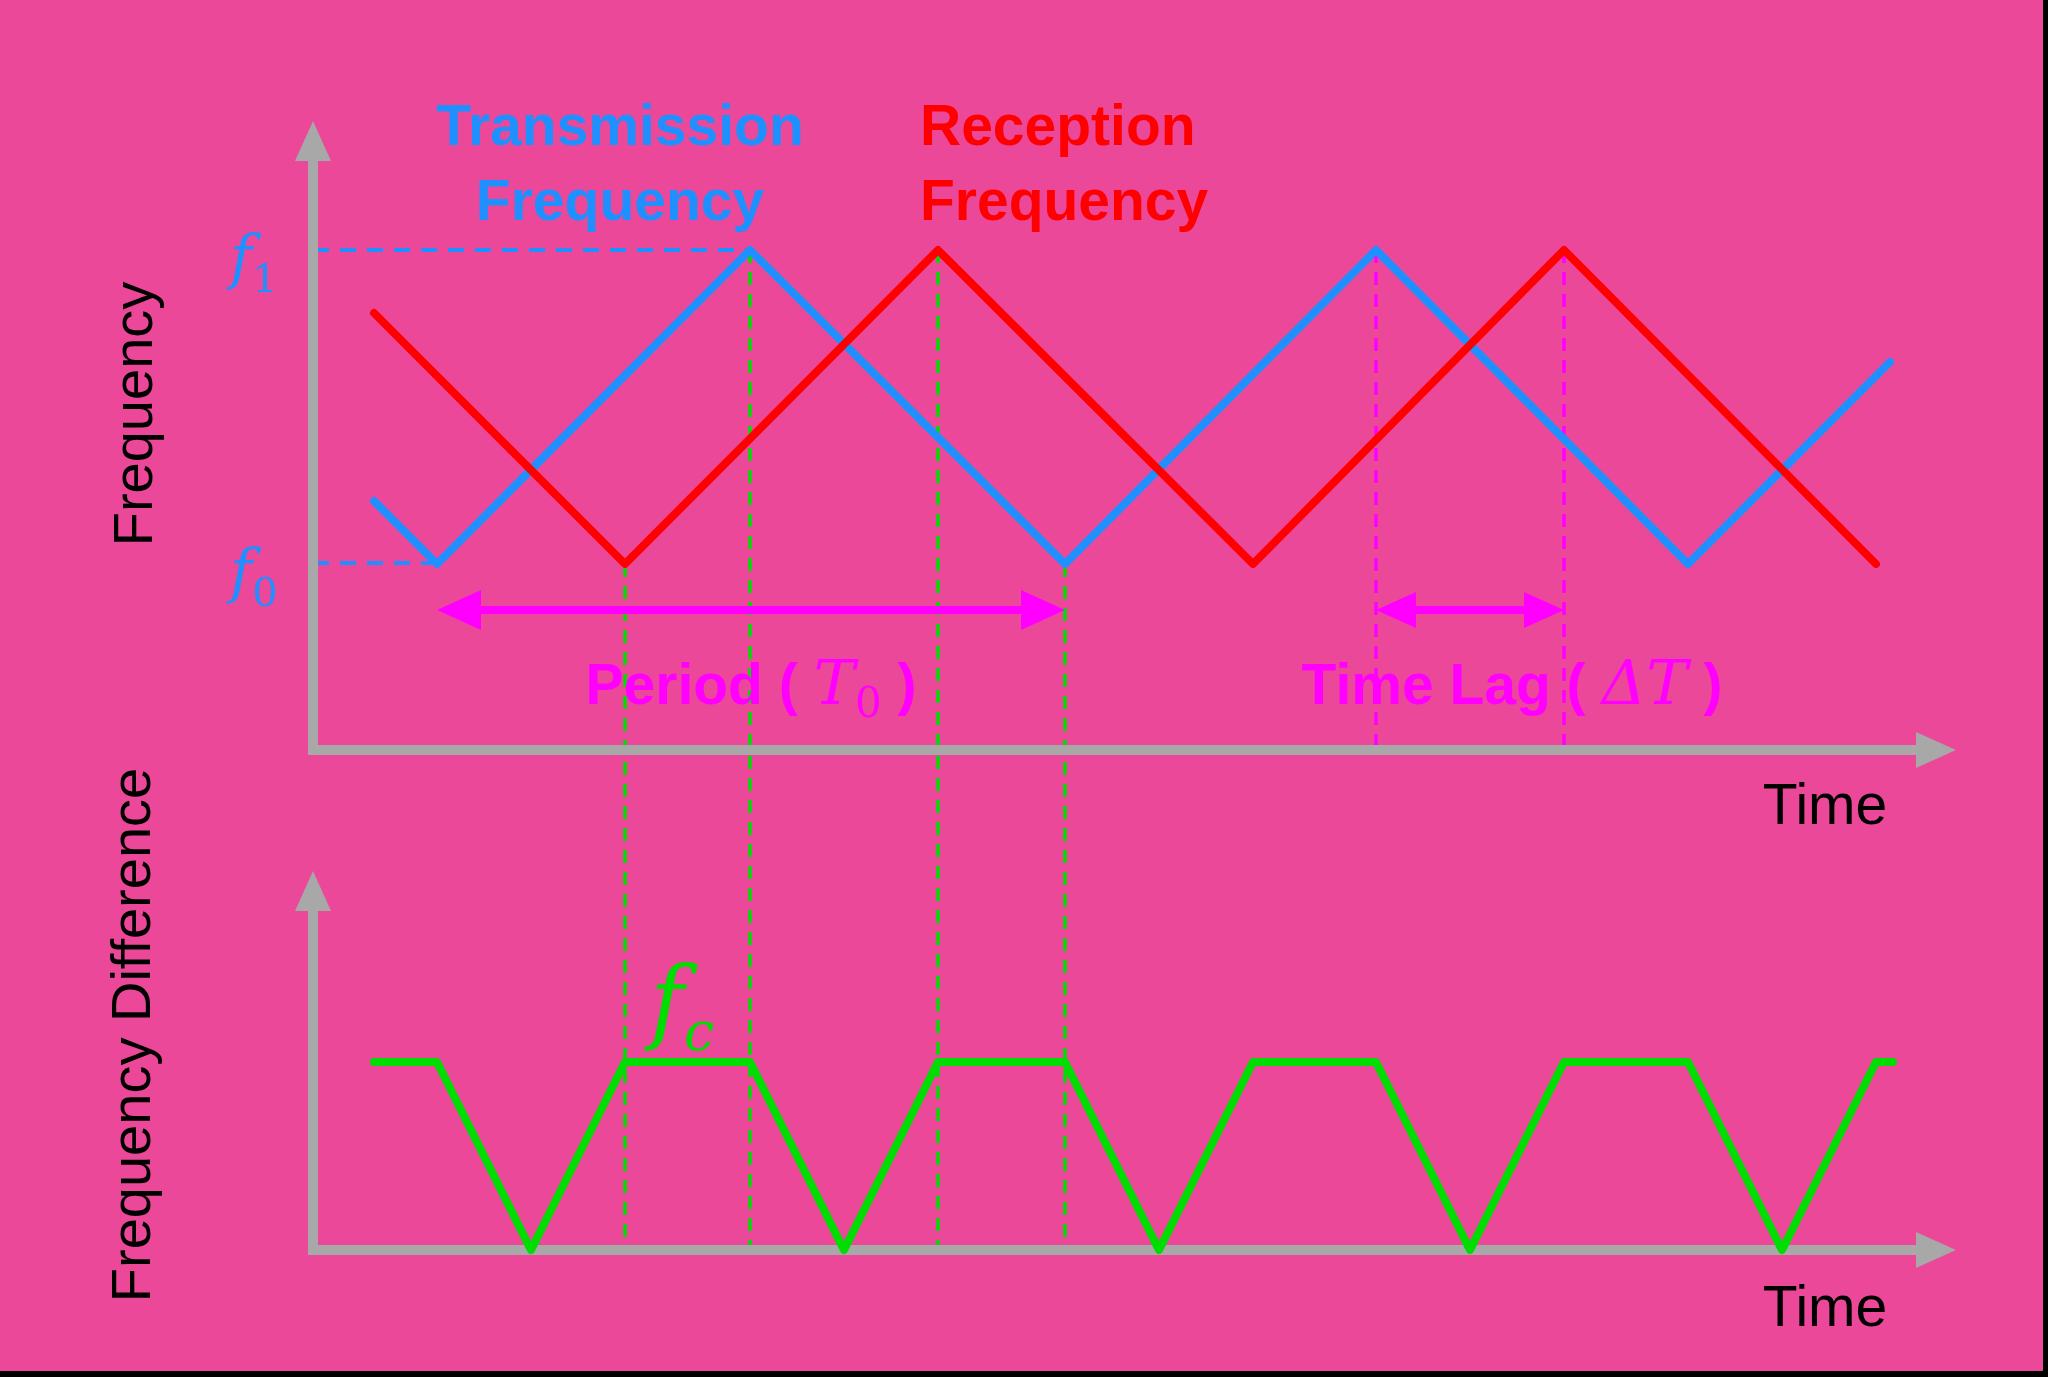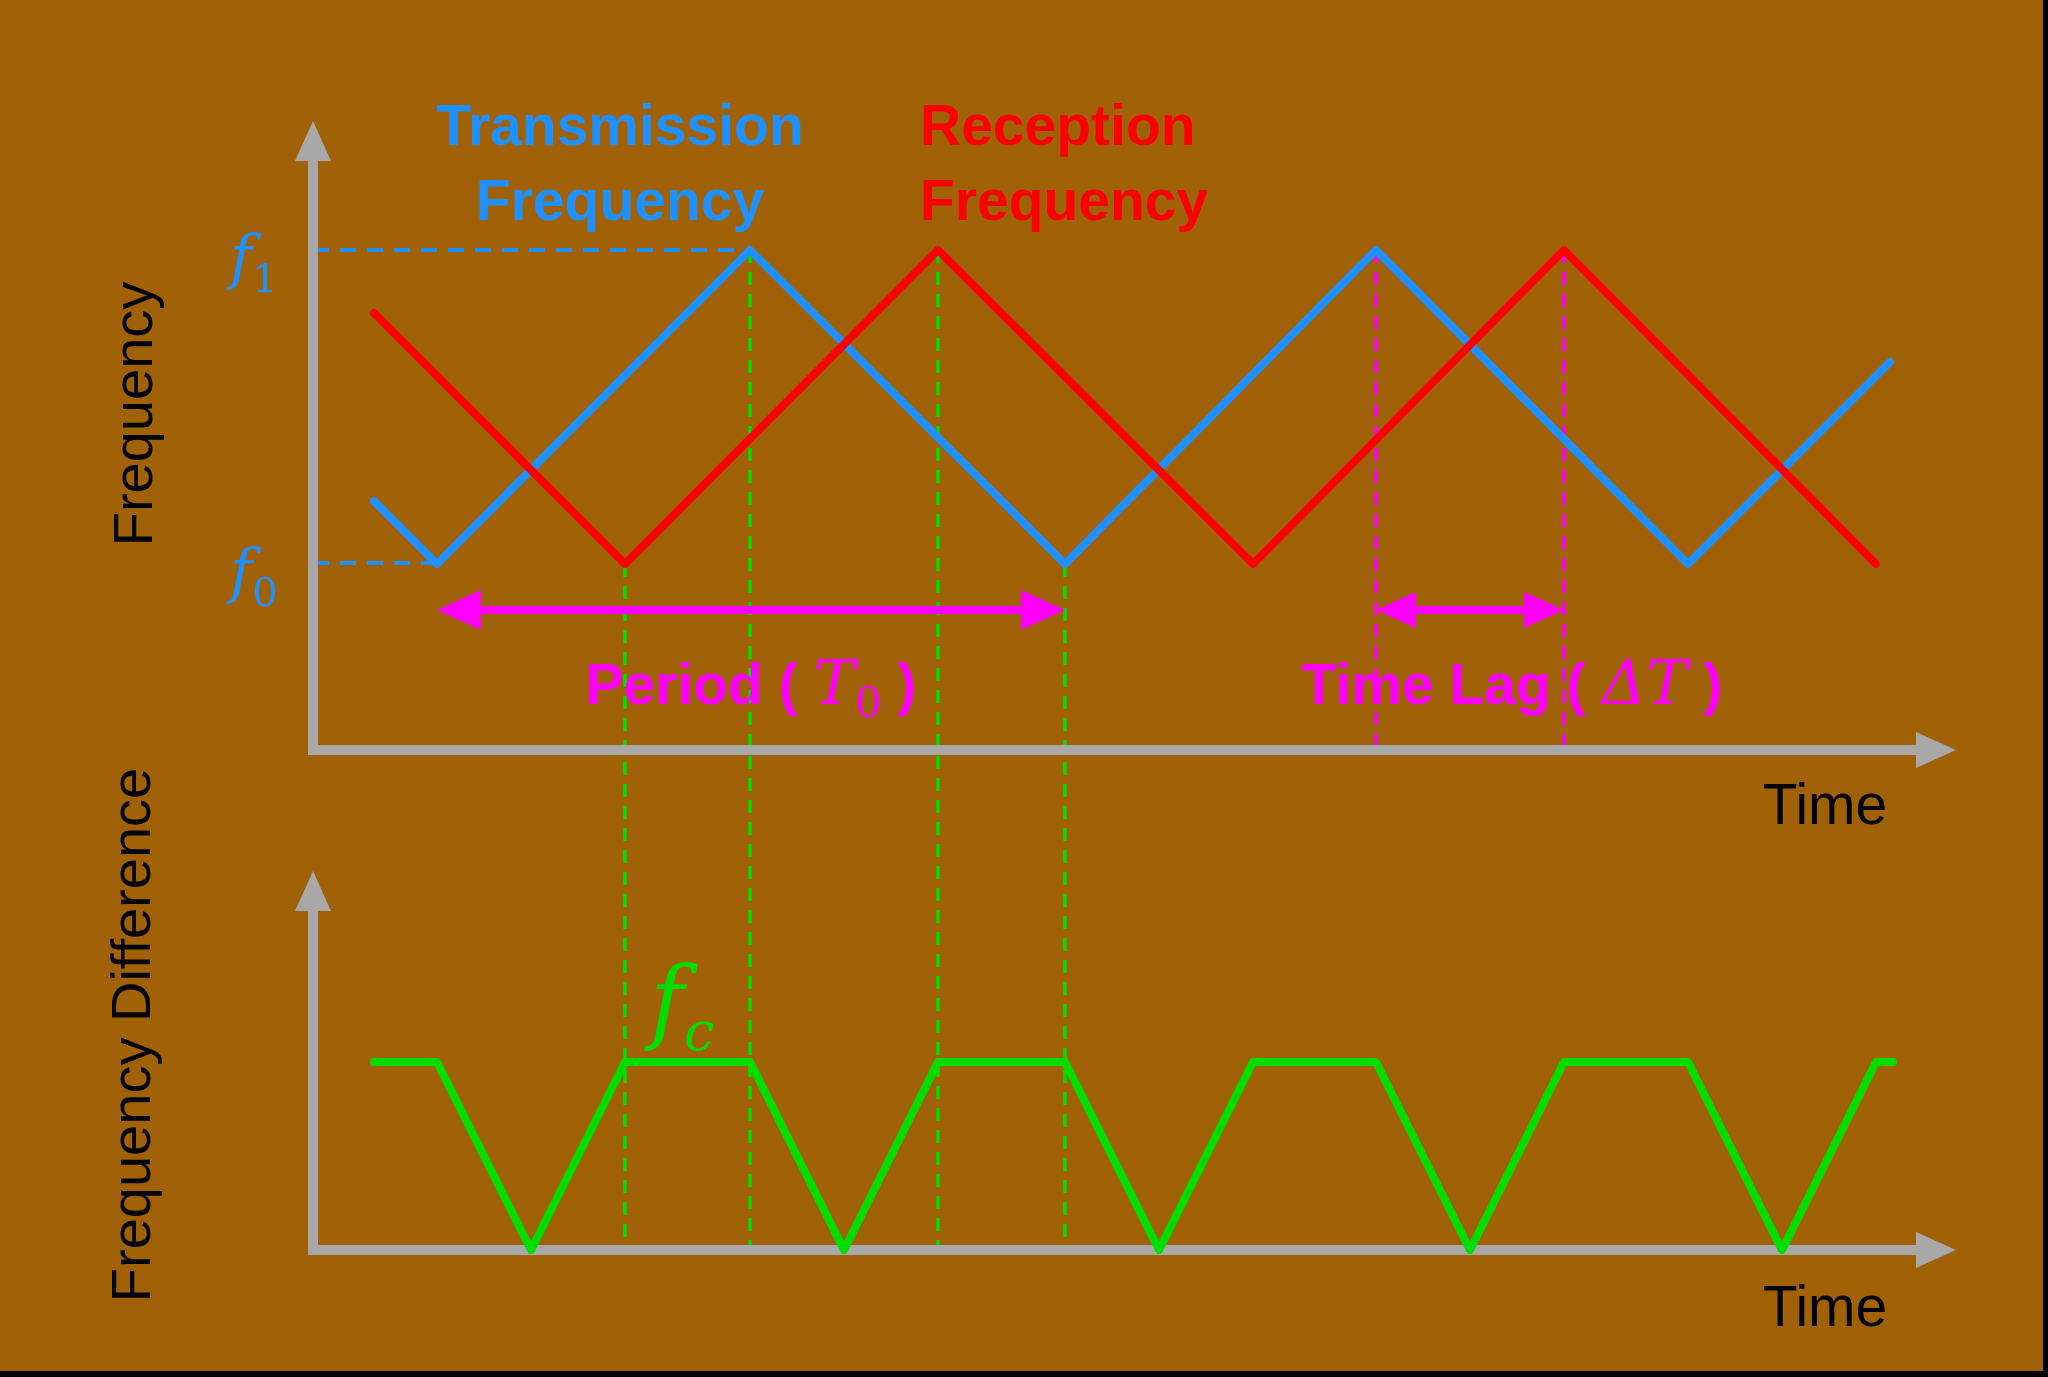--- a/index.html
+++ b/index.html
@@ -1,16 +1,16 @@
 <!DOCTYPE html>
 <html><head>
 <meta charset="utf-8">
 <style>
   html,body{margin:0;padding:0;background:#ffffff;}
-  .stage{position:relative;width:2048px;height:1377px;background:#a16207;overflow:hidden;}
+  .stage{position:relative;width:2048px;height:1377px;background:#ec4899;overflow:hidden;}
   svg{position:absolute;left:0;top:0;}
 
   
   .axis        {stroke:#a8a8a8;stroke-width:10;fill:none;}
   .axis-head   {fill:#a8a8a8;stroke:none;}
   .wave-blue   {stroke:#1e90ff;stroke-width:8;fill:none;stroke-linejoin:round;stroke-linecap:round;}
   .wave-red    {stroke:#fe0000;stroke-width:8;fill:none;stroke-linejoin:round;stroke-linecap:round;}
   .wave-green  {stroke:#00dd00;stroke-width:8;fill:none;stroke-linejoin:round;stroke-linecap:round;}
   .dash-blue   {stroke:#1e90ff;stroke-width:4;stroke-dasharray:16 11;fill:none;}
   .dash-green  {stroke:#00dd00;stroke-width:3.5;stroke-dasharray:13 9;fill:none;}

